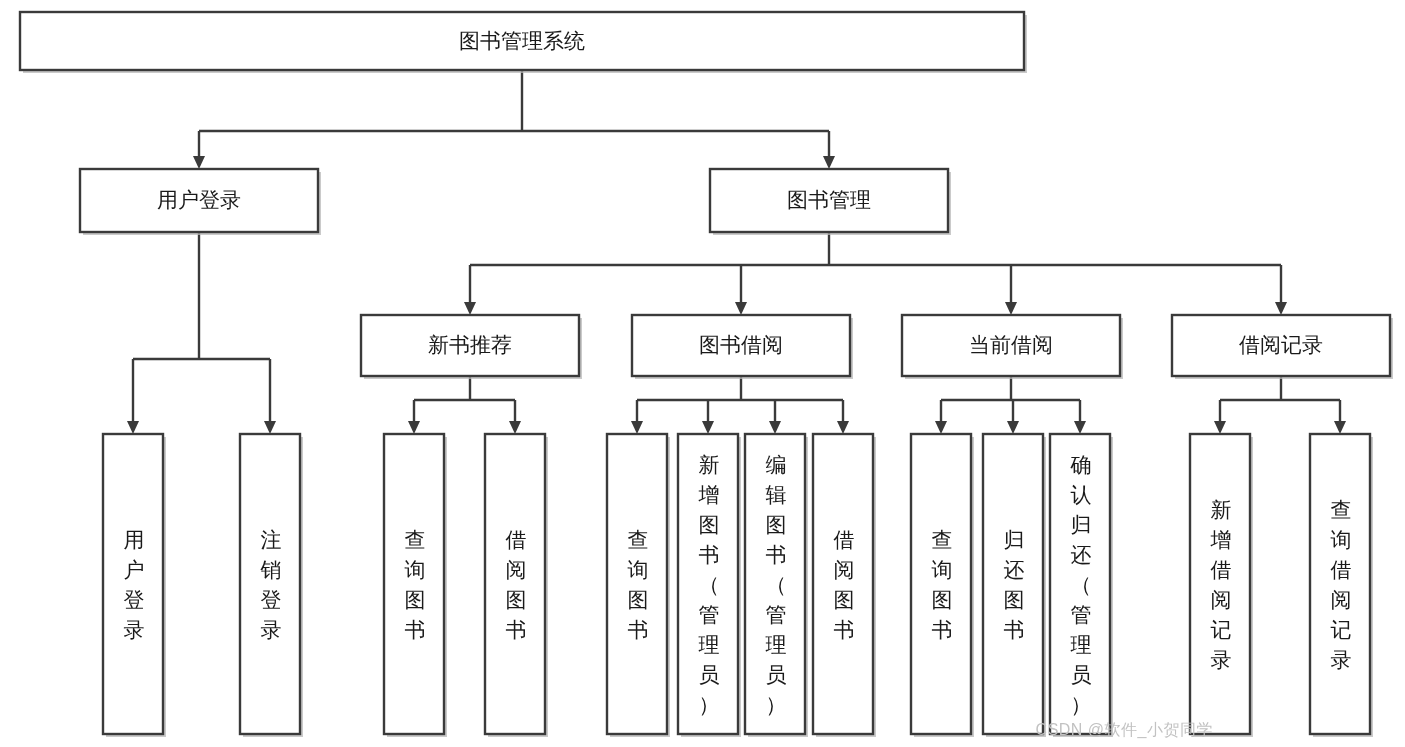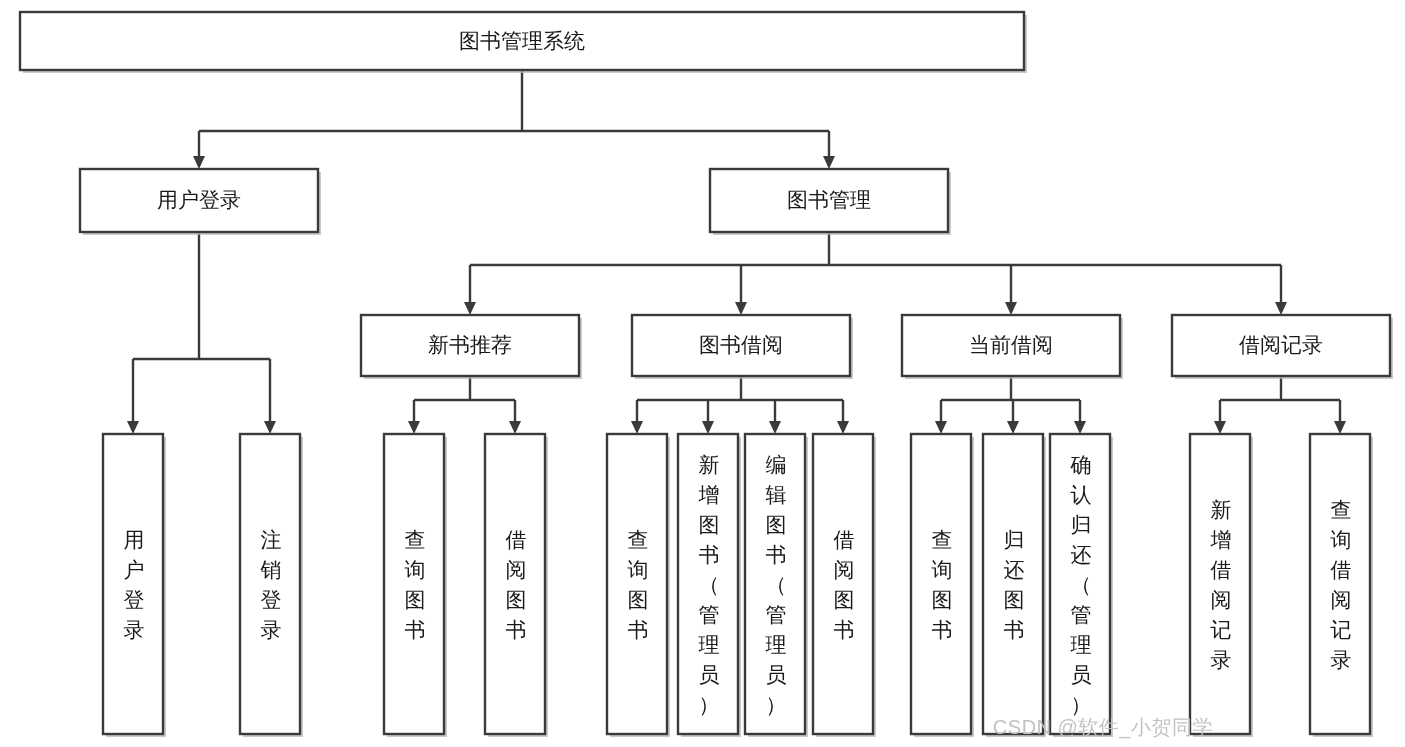--- a/index.html
+++ b/index.html
@@ -58,21 +58,21 @@
     font-family: "Liberation Sans", "DejaVu Sans", sans-serif;
     font-size: 21px;
     fill: #1a1a1a;
     text-anchor: middle;
   }
   .watermark {
     position: absolute;
     right: 8px;
     bottom: 6px;
     font-family: "Liberation Sans", "DejaVu Sans", sans-serif;
-    font-size: 20px;
+    font-size: 16px;
     color: #c2c2c2;
     white-space: nowrap;
     letter-spacing: 0.5px;
     user-select: none;
   }
 </style>
 </head>
 <body>
 
 <div id="diagram-root">

